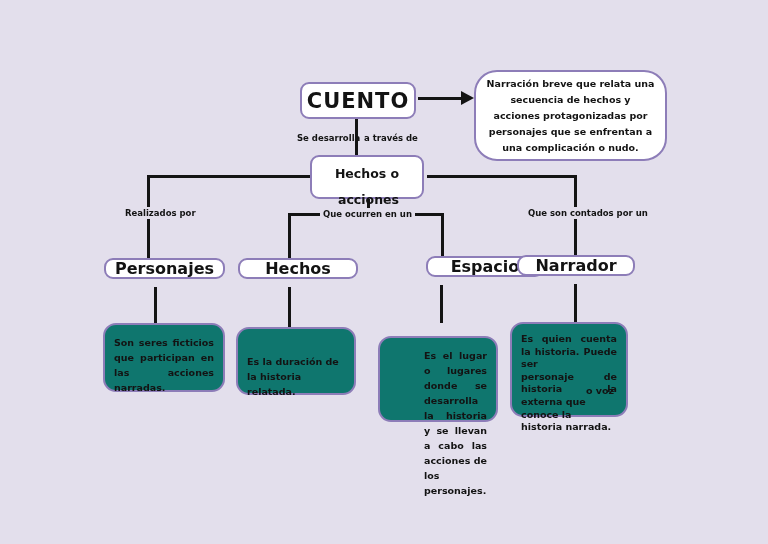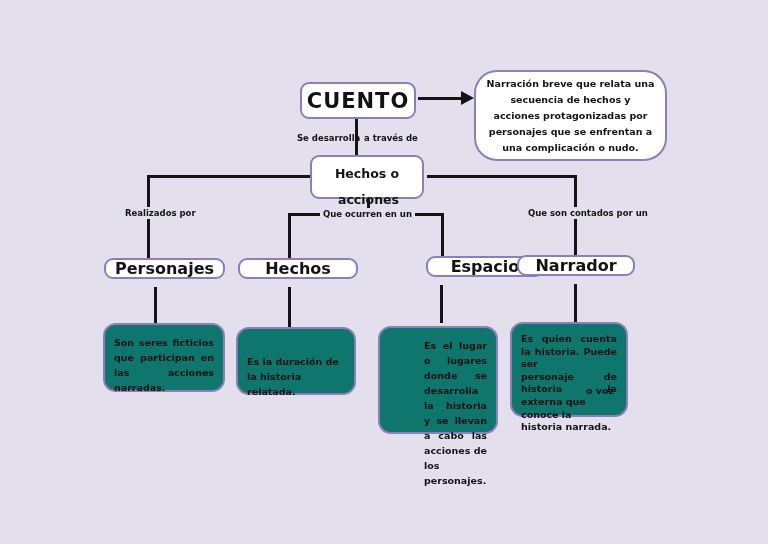--- a/index.html
+++ b/index.html
@@ -44,21 +44,21 @@
   .espacio{left:394px;top:256px;width:118px;margin-left:32px;}
   .narrador{left:517px;top:255px;width:118px;}
 
   .desc{
     position:absolute;background:#0f766e;border:2px solid #8d7db8;border-radius:13px;
     box-sizing:border-box;font-size:9.5px;font-weight:bold;z-index:3;
     padding:10px 9px;line-height:15px;
   }
   .desc1{left:103px;top:323px;width:122px;height:69px;text-align:justify;}
   .desc2{left:236px;top:327px;width:120px;height:68px;padding-top:25px;}
-  .desc3{left:378px;top:326px;width:120px;height:108px;text-align:justify;padding-left:44px;}
+  .desc3{left:378px;top:336px;width:120px;height:86px;text-align:justify;padding-left:44px;}
   .desc4{left:510px;top:322px;width:118px;height:95px;line-height:12.6px;padding:9px 9px;}
   .desc4 .jline{text-align:justify;text-align-last:justify;}
   .desc4 .nline{text-align:left;}
   .desc4 .overlay{
     position:absolute;left:74px;top:61px;font-weight:bold;letter-spacing:0px;
   }
 
   
   .h-line,.v-line{position:absolute;background:#141414;z-index:1;}
   .h-line{height:3px;}

